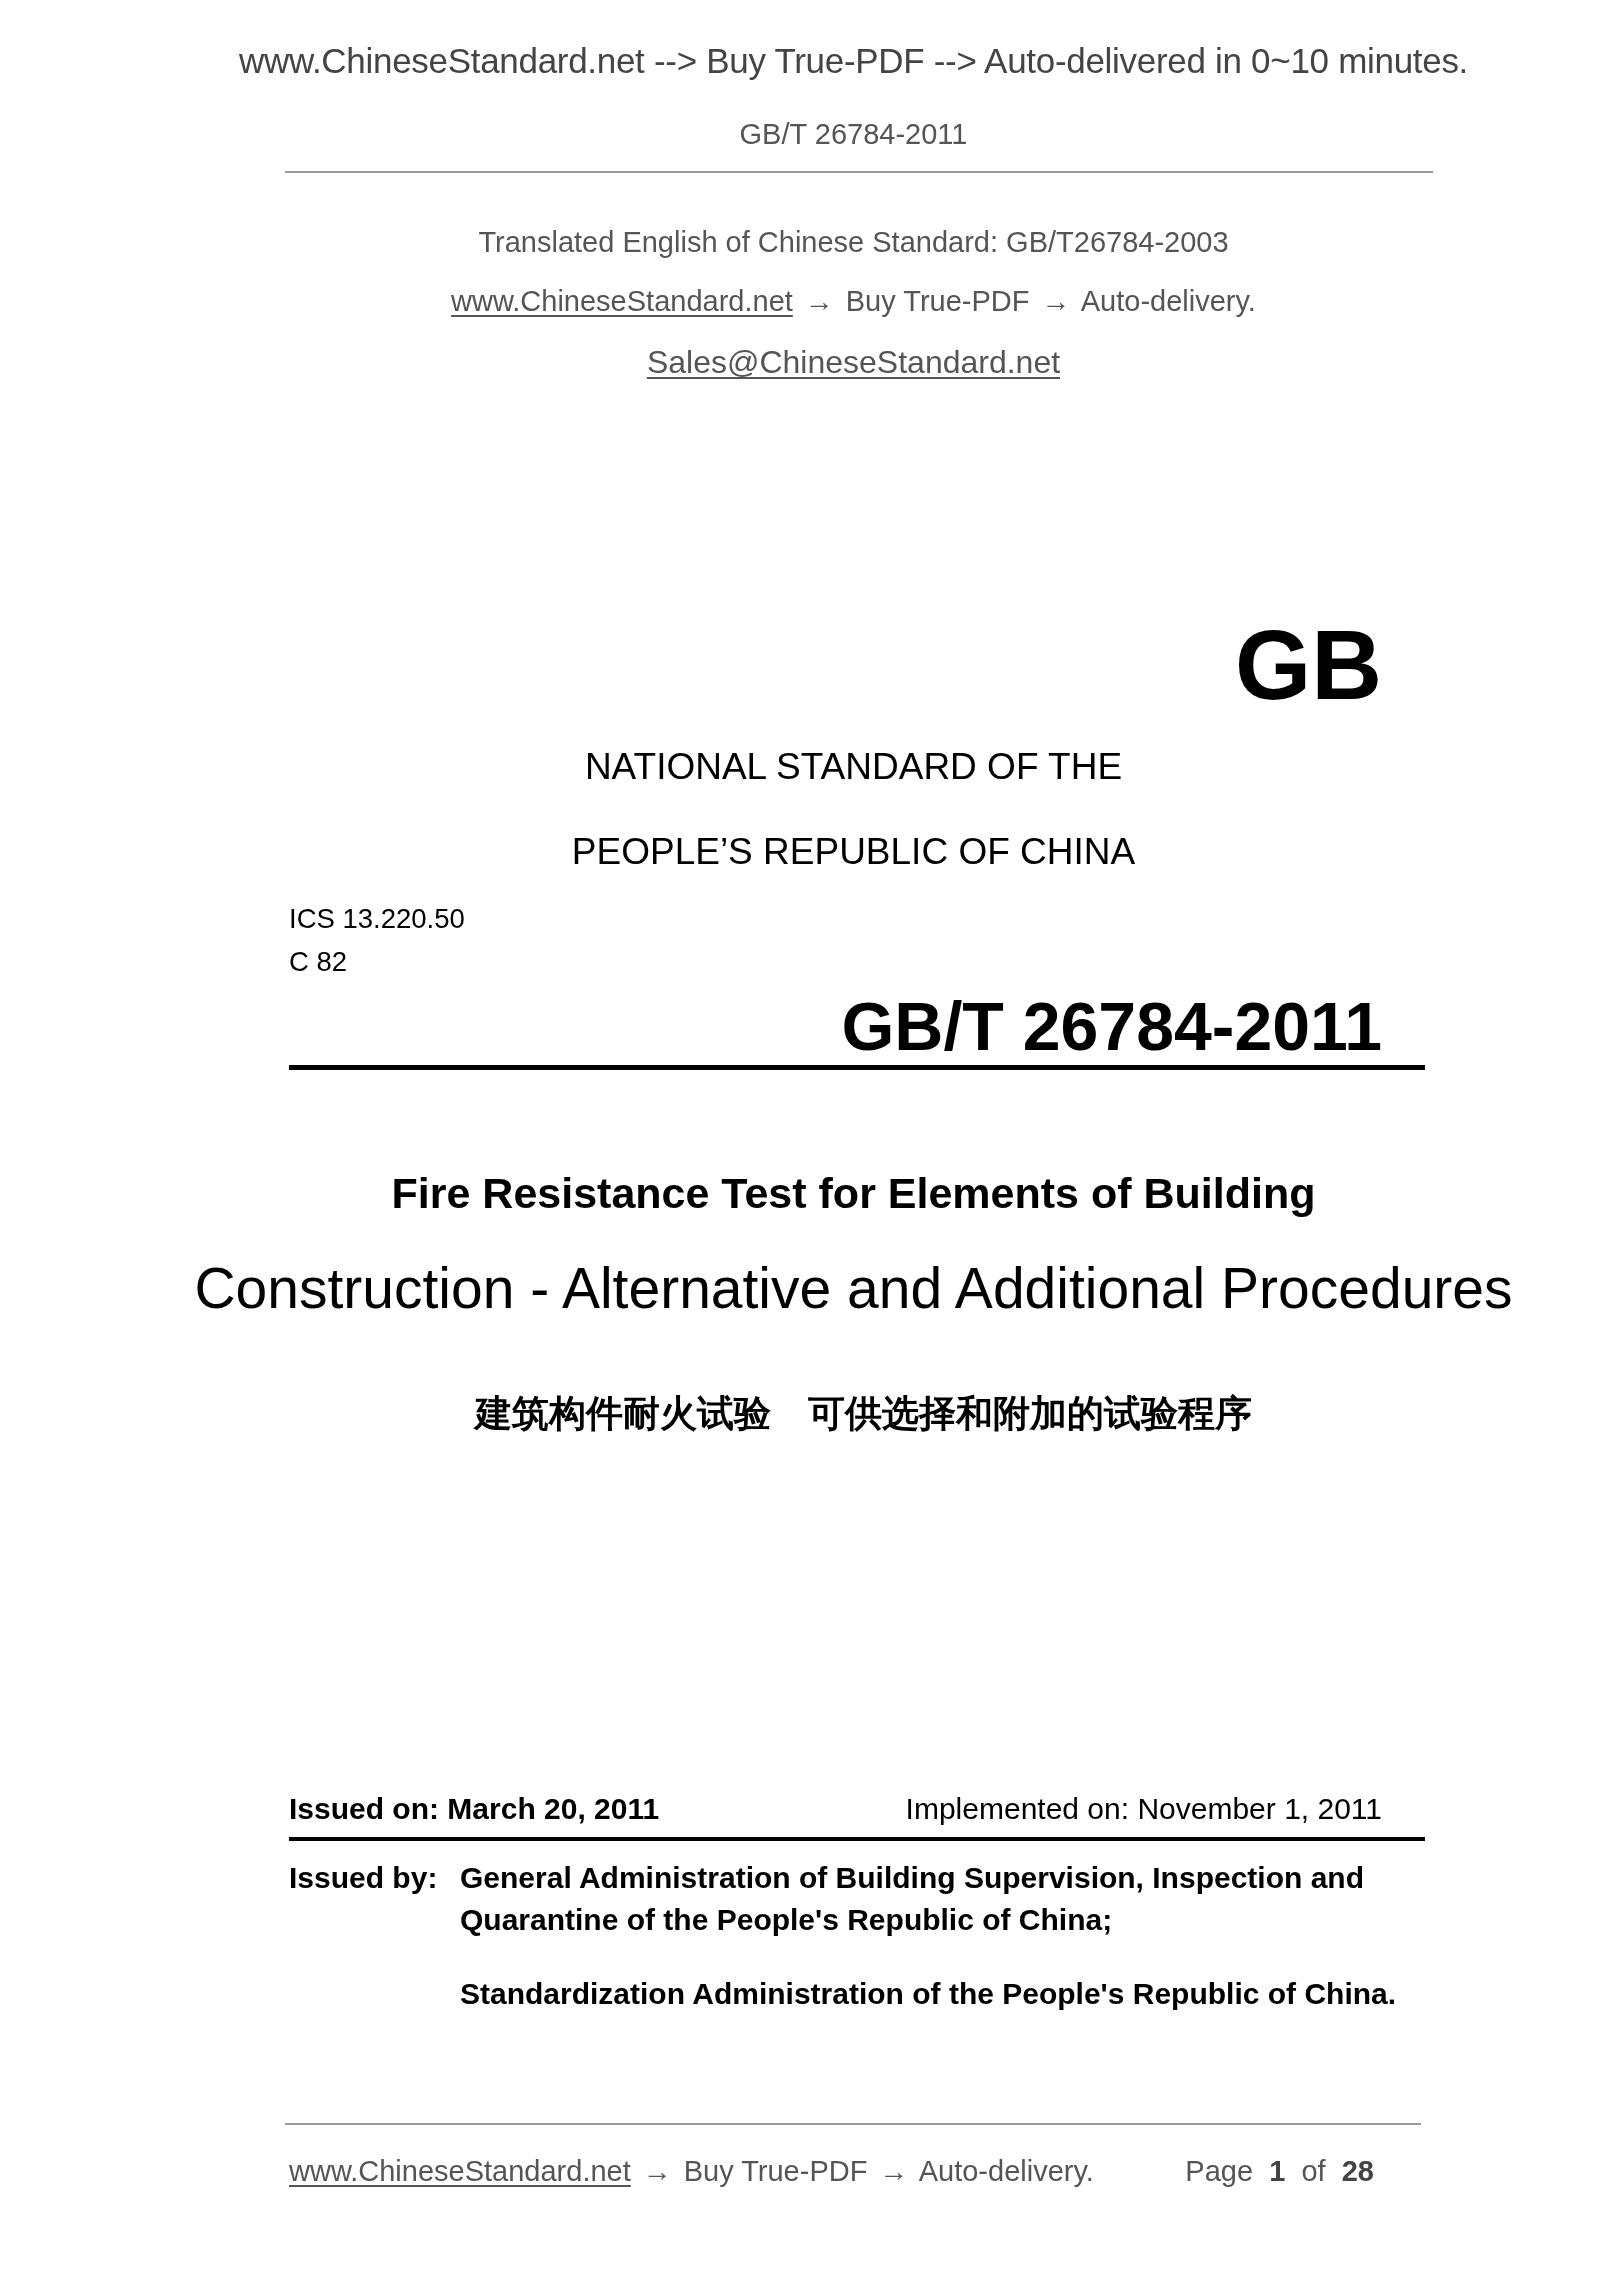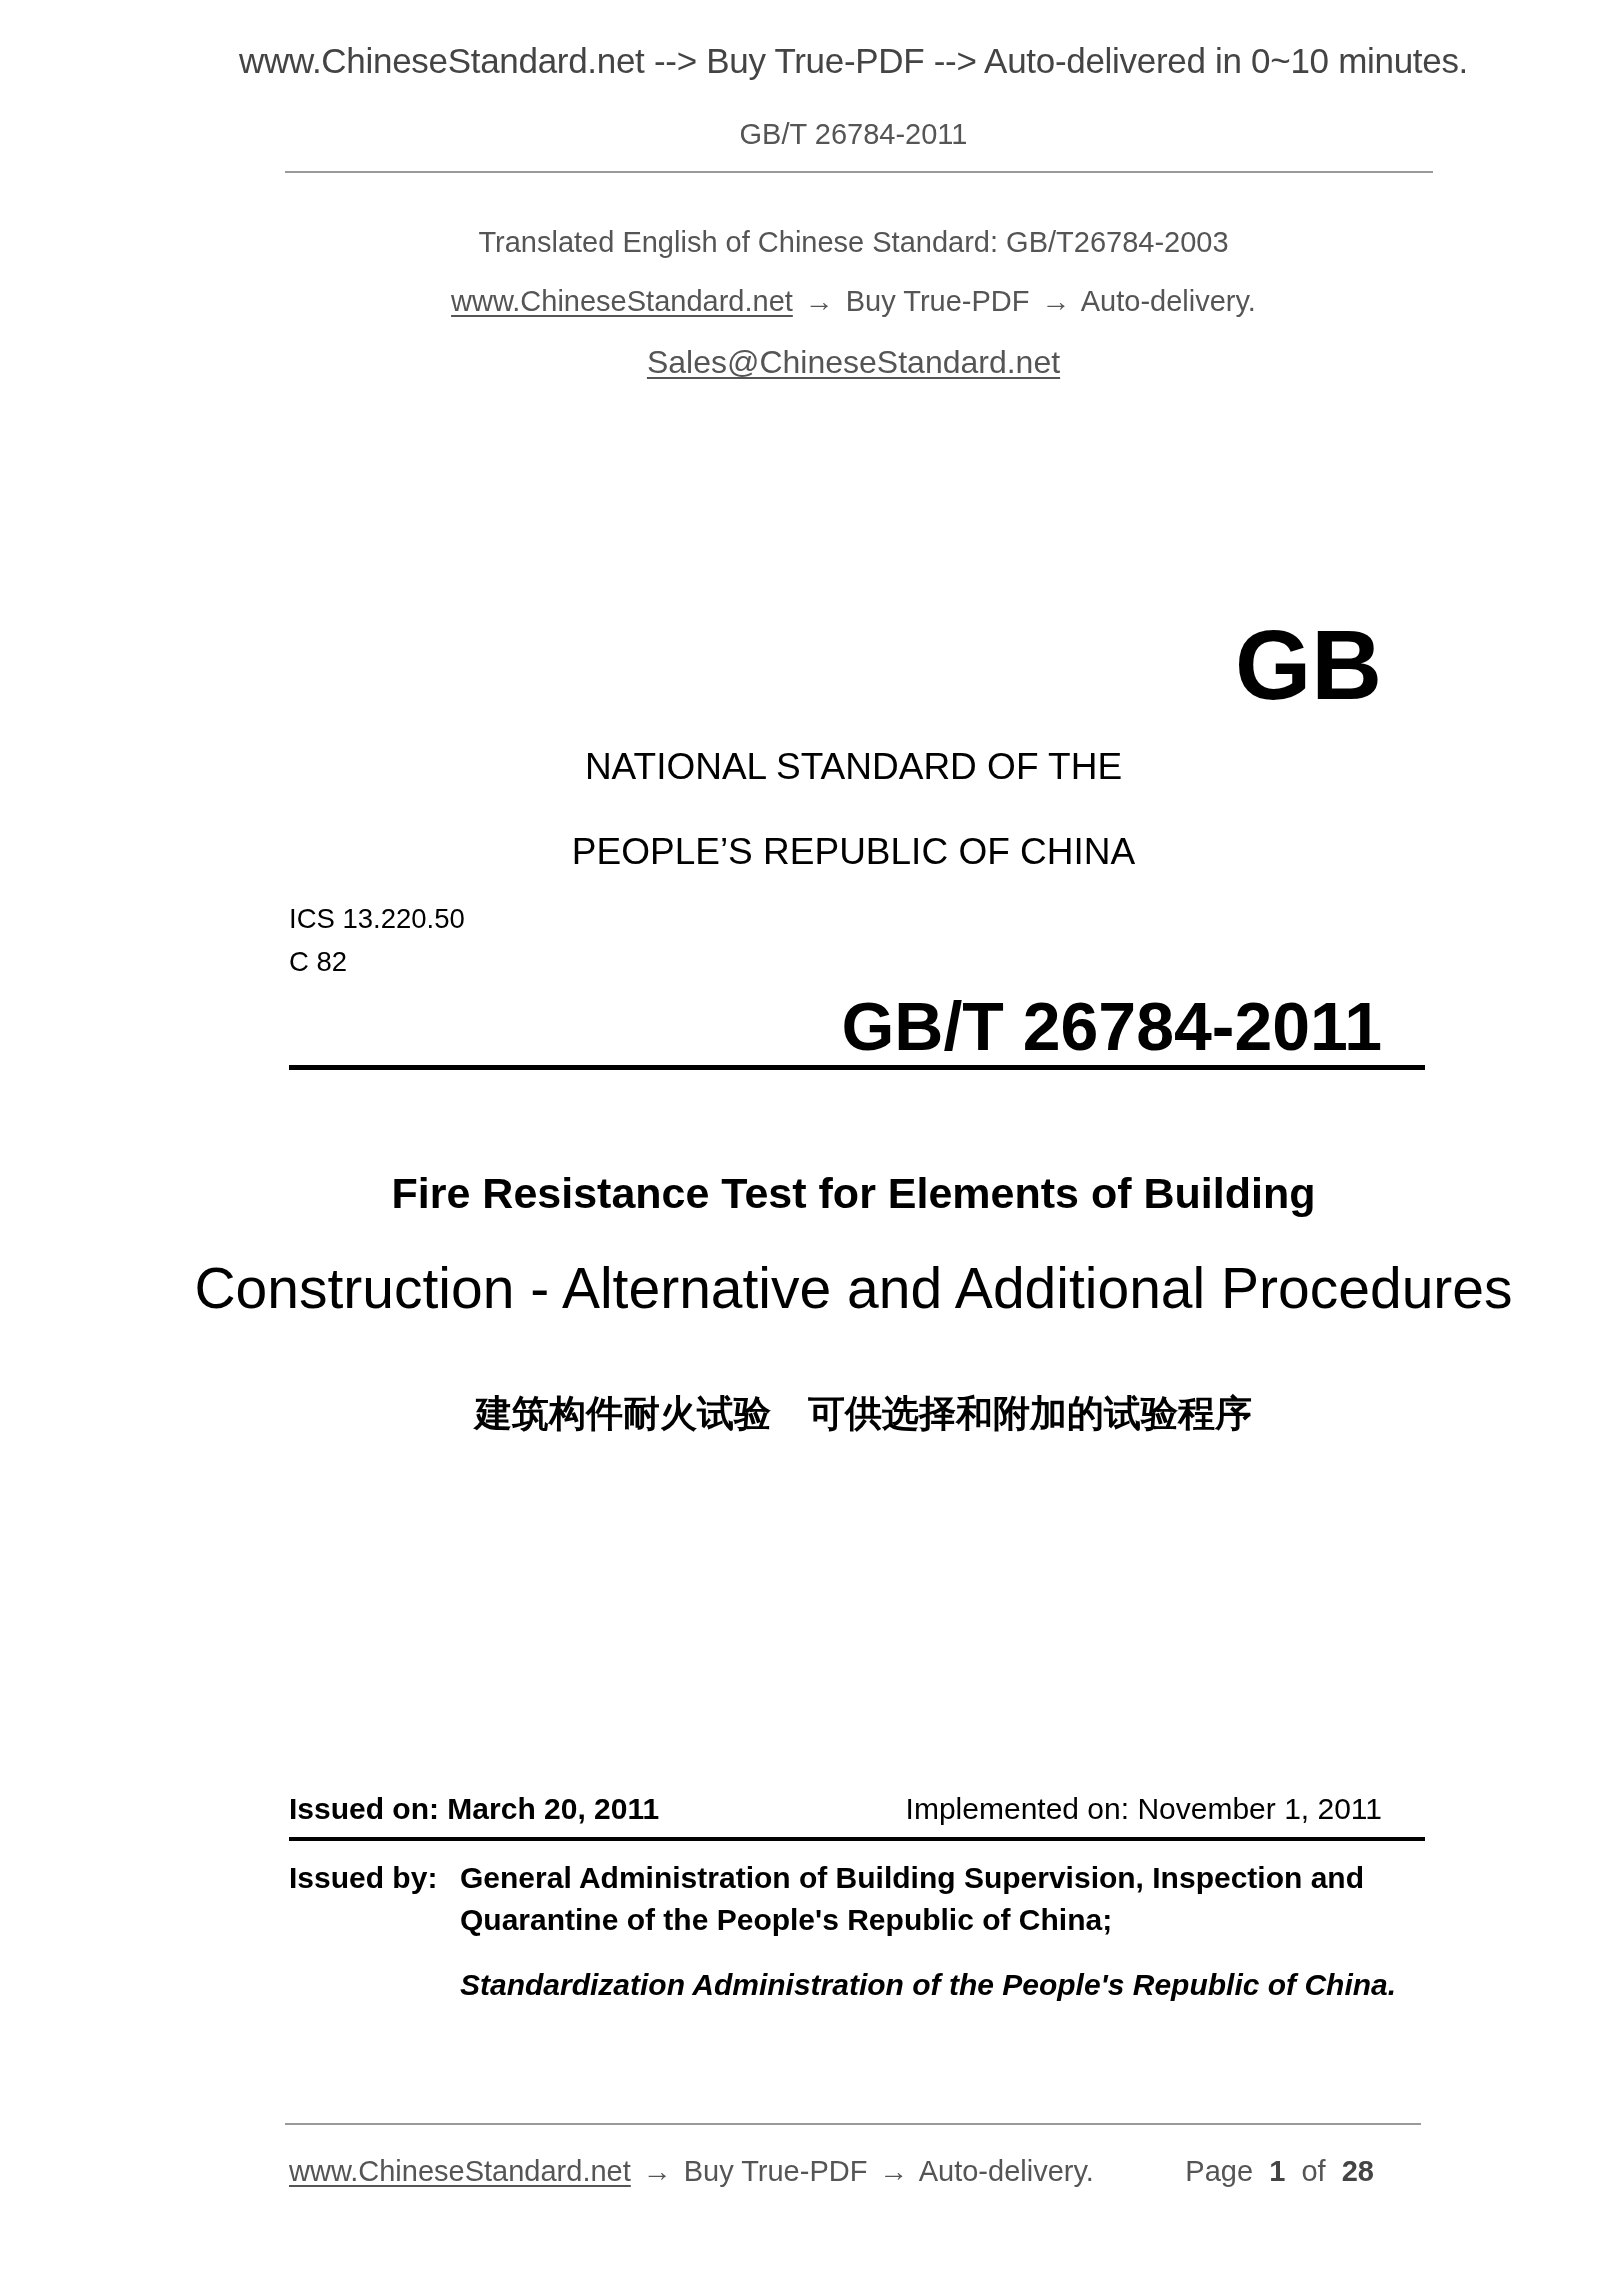--- a/index.html
+++ b/index.html
@@ -30,21 +30,21 @@
   .title-cn { top: 1389px; font-size: 37px; font-weight: bold; padding-left: 10px; }
 
   .issued-on { top: 1792px; left: 247px; font-size: 30px; font-weight: bold; }
   .impl-on { top: 1792px; right: 241px; font-size: 30px; font-weight: normal; }
   .hr-issue { top: 1837px; left: 247px; width: 1136px; height: 3.9px; background: #000; }
 
   .issued-by { top: 1857px; left: 247px; width: 1139px; font-size: 30px; font-weight: bold; line-height: 42px; }
   .issued-by .lbl { position: absolute; left: 0; top: 0; }
   .issued-by .org { position: absolute; left: 171px; width: 967px; }
   .org1 { top: 0; }
-  .org2 { top: 107px; text-align: justify; text-align-last: left; font-style: italic; }
+  .org2 { top: 116px; text-align: justify; text-align-last: left; }
 
   .hr-foot { top: 2123px; left: 243px; width: 1136px; height: 2px; background: #9a9a9a; }
   .foot-left { top: 2155px; left: 247px; font-size: 29px; color: #555555; }
   .foot-right { top: 2155px; right: 249px; font-size: 29px; color: #555555; }
   .foot-right b { color: #444; }
   .arrow { display: inline-block; margin: 0 3.9px; }
 </style>
 </head>
 <body>
 

